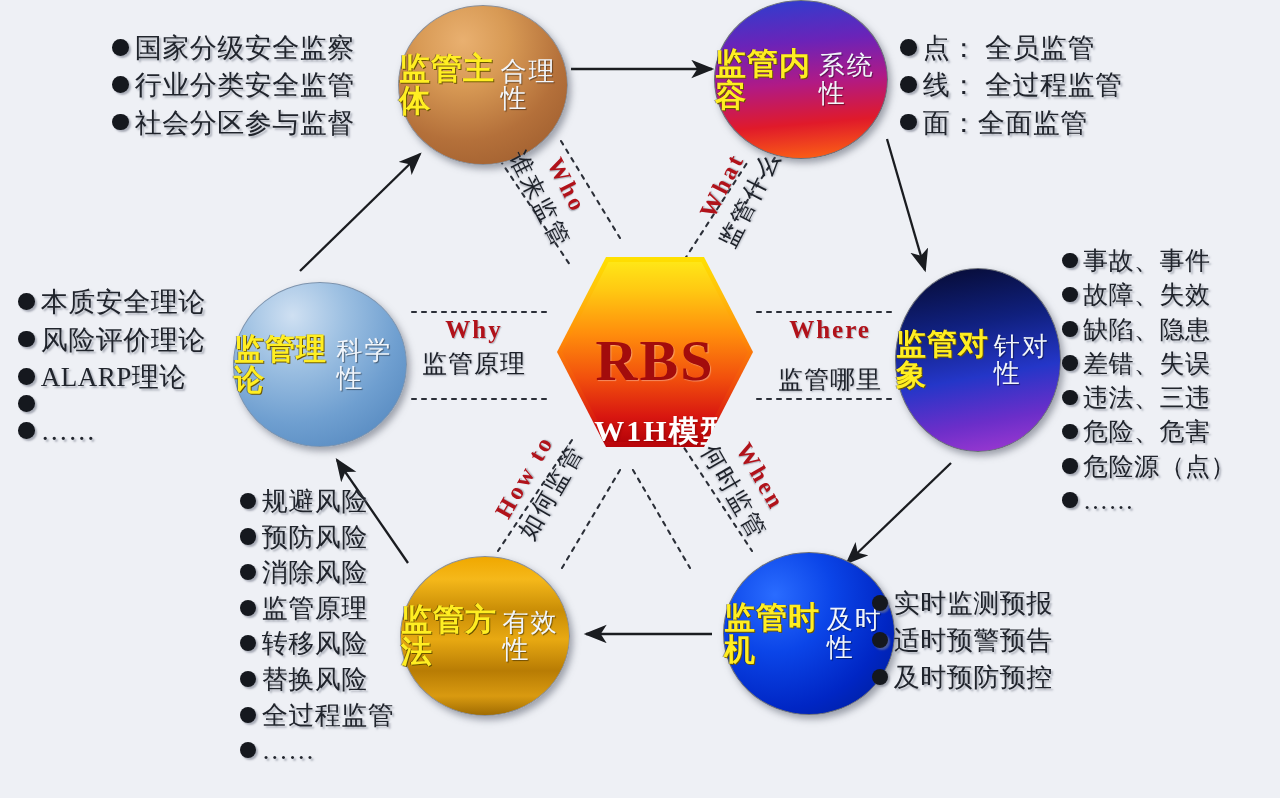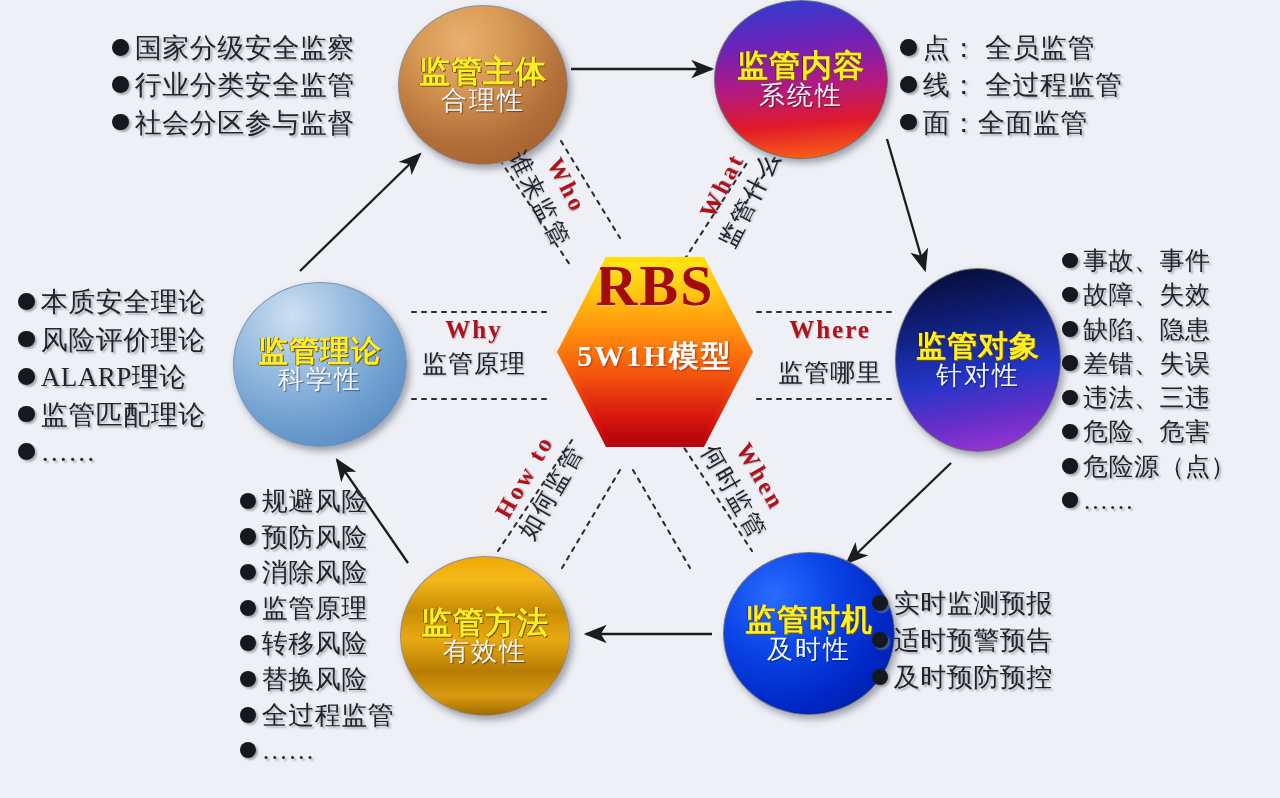--- a/index.html
+++ b/index.html
@@ -26,21 +26,21 @@
     display:inline-block;width:.62em;height:.62em;border-radius:50%;
     background:#15181e;margin-right:.22em;flex:none;
     position:relative;top:-0.04em;
     box-shadow:2px 2px 2px rgba(120,125,140,.6);
   }
   .blist .txt{letter-spacing:.5px;}
 
   
   .node{
     position:absolute;border-radius:50%;
-    display:flex;flex-direction:column;align-items:center;justify-content:center;
+    display:flex;flex-direction:row;align-items:center;justify-content:center;
     box-shadow:3px 4px 7px rgba(90,95,110,.55);
   }
   .node .t1{
     font-family:"DejaVu Sans","Liberation Sans",sans-serif;
     font-weight:bold;color:#ffee22;
     letter-spacing:1px;line-height:1.02;
     text-shadow:1px 1px 0 #6a5500, -1px 0 0 rgba(0,0,0,.35);
   }
   .node .t2{
     font-family:"DejaVu Sans","Liberation Sans",sans-serif;
@@ -69,21 +69,21 @@
     text-shadow:1px 1px 1px rgba(120,125,140,.5);
   }
   .wlab .cn{
     font-family:"Liberation Serif", serif;color:#1d2129;letter-spacing:1px;
     text-shadow:1px 1px 2px rgba(120,125,140,.55);
   }
   .wlab.vert .en{letter-spacing:3px;}
   .wlab.vert .cn{letter-spacing:2px;}
 
   
-  #hex{position:absolute;display:flex;flex-direction:column;align-items:center;justify-content:flex-start;
+  #hex{position:absolute;display:flex;flex-direction:column;align-items:center;justify-content:flex-end;
        clip-path:polygon(25% 0%,75% 0%,100% 50%,75% 100%,25% 100%,0% 50%);
        background:linear-gradient(180deg,#ffe100 0%, #ffc20a 18%, #ff8c08 42%, #f1510c 66%, #d6150f 88%, #b8050b 100%);
        filter:drop-shadow(3px 4px 5px rgba(90,95,110,.6));}
   #hexInner{position:absolute;inset:5px;clip-path:polygon(25% 0%,75% 0%,100% 50%,75% 100%,25% 100%,0% 50%);
        background:linear-gradient(180deg,#ffe617 0%, #ffc812 16%, #ff8d0c 40%, #f2510d 64%, #d81610 86%, #b60409 100%);}
   #hexText{position:relative;z-index:2;text-align:center;}
   #hexText .rbs{
     font-family:"Liberation Serif", serif;font-weight:bold;color:#a30c0c;
     font-size:58px;line-height:1;letter-spacing:2px;
     text-shadow:1px 1px 1px rgba(255,255,255,.35);
@@ -167,21 +167,21 @@
     </div>
   </div>
 
   <div class="wlab" style="left:404px;top:316px;width:140px;">
     <div class="en" style="font-size:25px;">Why</div>
     <div class="cn" style="font-size:25px;margin-top:3px;">监管原理</div>
   </div>
 
   <div class="wlab" style="left:760px;top:316px;width:140px;">
     <div class="en" style="font-size:25px;">Where</div>
-    <div class="cn" style="font-size:25px;margin-top:12px;">监管哪里</div>
+    <div class="cn" style="font-size:25px;margin-top:19px;">监管哪里</div>
   </div>
 
   <div class="wlab vert" style="left:487px;top:163px;width:130px;transform:rotate(63deg);transform-origin:50% 50%;">
     <div class="en" style="font-size:24px;">Who</div>
     <div class="cn" style="font-size:24px;margin-top:1px;">谁来监管</div>
   </div>
 
   <div class="wlab vert" style="left:672px;top:163px;width:130px;transform:rotate(-63deg);transform-origin:50% 50%;">
     <div class="en" style="font-size:24px;">What</div>
     <div class="cn" style="font-size:24px;margin-top:1px;">监管什么</div>
@@ -320,21 +320,20 @@
       <div class="row">
         <span class="bullet"></span>
         <span class="txt">风险评价理论</span>
       </div>
       <div class="row">
         <span class="bullet"></span>
         <span class="txt">ALARP理论</span>
       </div>
       <div class="row">
         <span class="bullet"></span>
-        <span class="txt">监管匹配理论</span>
       </div>
       <div class="row">
         <span class="bullet"></span>
         <span class="txt">……</span>
       </div>
     </div>
 
 </div>
 
 </body></html>

